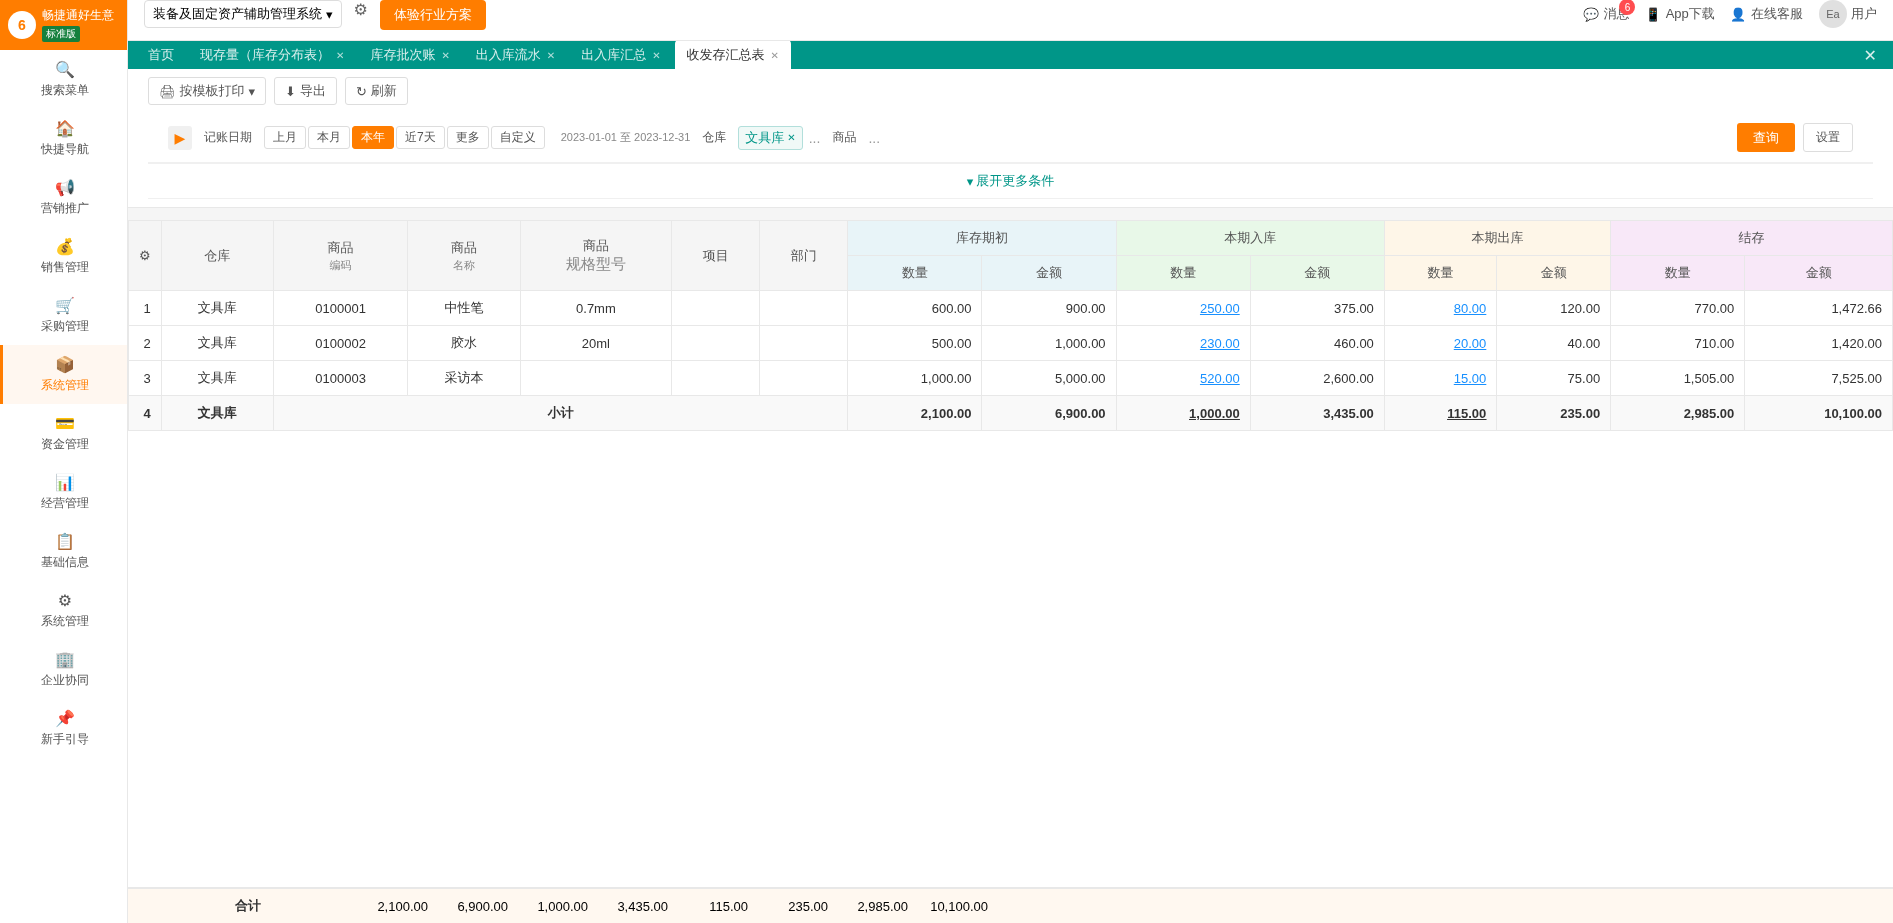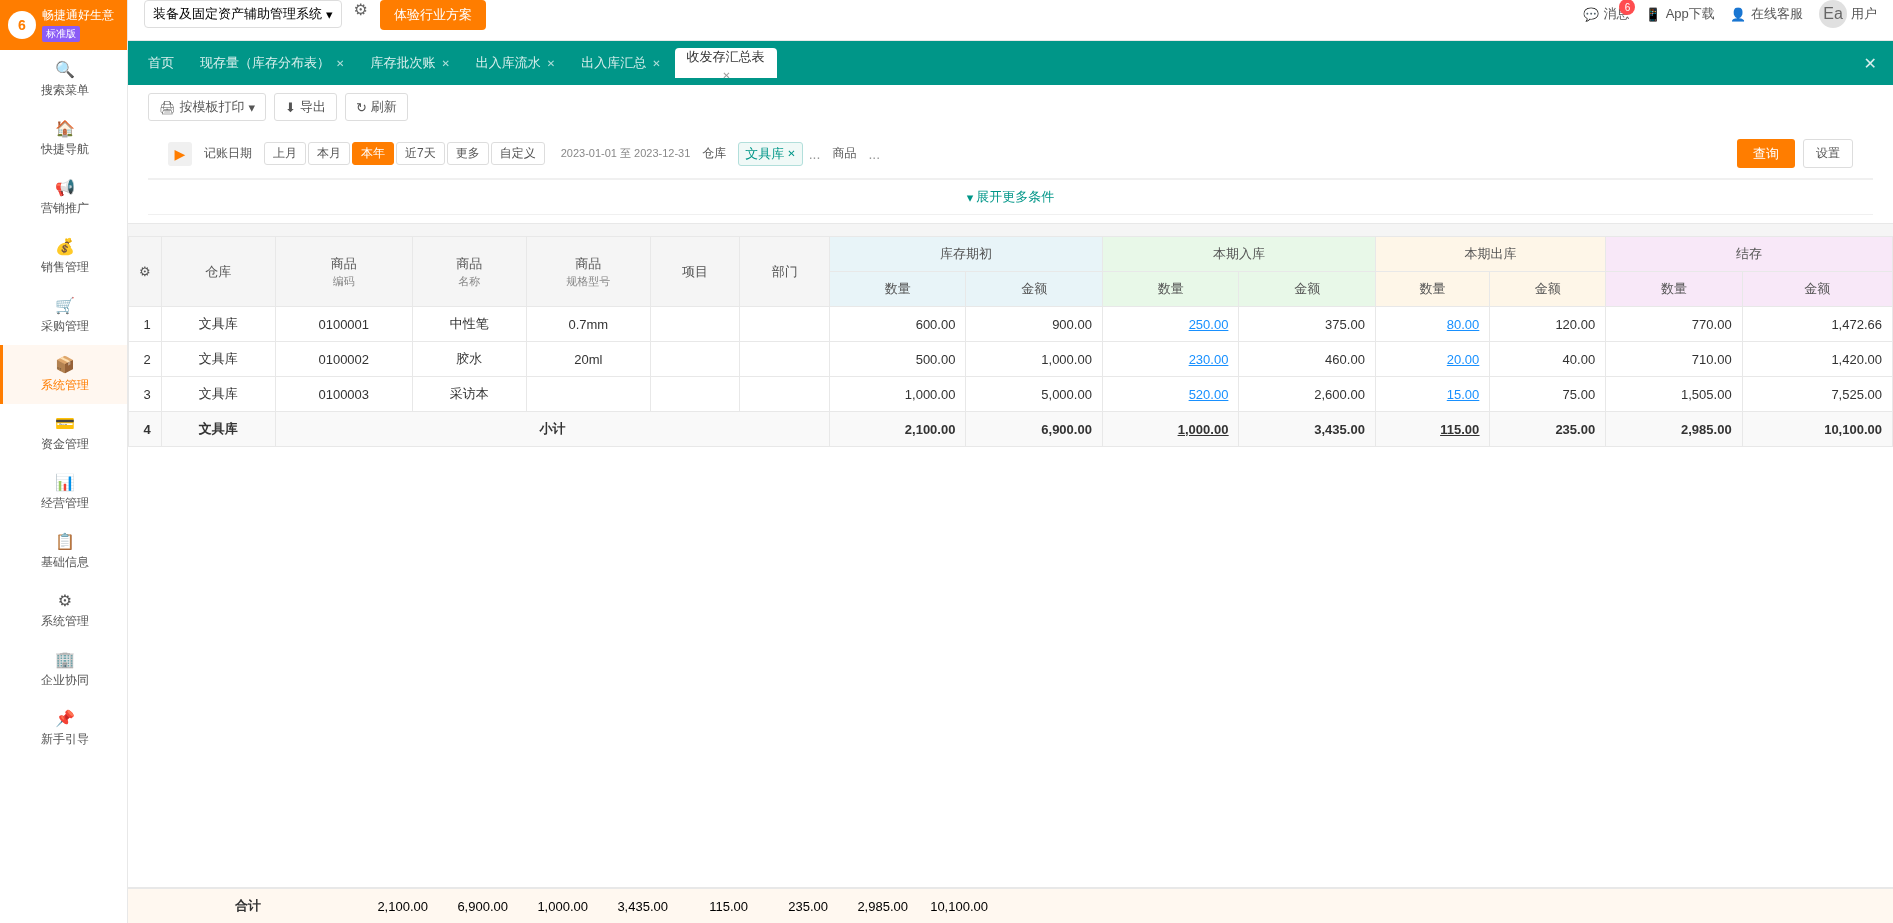--- a/index.html
+++ b/index.html
@@ -3,43 +3,43 @@
   <meta charset="utf-8">
   <style>
     * { box-sizing: border-box; margin: 0; padding: 0; font-family: 'Microsoft YaHei', Arial, sans-serif; font-size: 13px; }
     body { background: #f5f5f5; display: flex; height: 923px; overflow: hidden; }
 
     
     .sidebar { width: 128px; background: #fff; display: flex; flex-direction: column; border-right: 1px solid #e8e8e8; height: 100%; flex-shrink: 0; }
     .sidebar-logo { background: #ff7d00; color: #fff; padding: 10px 8px; display: flex; align-items: center; gap: 6px; height: 50px; }
     .sidebar-logo-icon { width: 28px; height: 28px; background: #fff; border-radius: 50%; display: flex; align-items: center; justify-content: center; color: #ff7d00; font-weight: bold; font-size: 14px; flex-shrink: 0; }
     .sidebar-logo-text { color: #fff; font-size: 12px; line-height: 1.3; }
-    .sidebar-logo-badge { background: #8b5cf6; color: #fff; font-size: 10px; padding: 1px 4px; border-radius: 2px; margin-top: 2px; display: inline-block; }
+    .sidebar-logo-badge { background: #15803d; color: #fff; font-size: 10px; padding: 1px 4px; border-radius: 2px; margin-top: 2px; display: inline-block; }
     .sidebar-item { display: flex; flex-direction: column; align-items: center; padding: 10px 4px; cursor: pointer; color: #555; border-left: 3px solid transparent; gap: 3px; }
     .sidebar-item.active { background: #fff7f0; color: #ff7d00; border-left-color: #ff7d00; }
     .sidebar-item-icon { font-size: 16px; }
     .sidebar-item-label { font-size: 12px; text-align: center; }
 
     
     .main { flex: 1; display: flex; flex-direction: column; overflow: hidden; }
 
     
     .topbar { background: #fff; height: 41px; display: flex; align-items: flex-start; padding: 0 16px; border-bottom: 1px solid #e8e8e8; gap: 12px; }
     .topbar-system-select { border: 1px solid #ddd; border-radius: 4px; padding: 4px 8px; font-size: 12px; background: #fff; display: flex; align-items: center; gap: 4px; cursor: pointer; }
     .topbar-gear { color: #666; cursor: pointer; font-size: 16px; }
     .topbar-trial-btn { background: #ff7d00; color: #fff; border: none; border-radius: 4px; padding: 6px 14px; cursor: pointer; font-size: 13px; }
     .topbar-right { display: flex; align-items: center; gap: 16px; margin-left: auto; }
     .topbar-right-item { display: flex; align-items: center; gap: 4px; color: #555; cursor: pointer; font-size: 12px; position: relative; }
     .topbar-badge { background: #ff4d4f; color: #fff; border-radius: 50%; width: 16px; height: 16px; font-size: 10px; display: flex; align-items: center; justify-content: center; position: absolute; top: -6px; right: -6px; }
-    .user-avatar { width: 28px; height: 28px; background: #e0e0e0; border-radius: 50%; display: flex; align-items: center; justify-content: center; font-size: 16px; color: #666; }
-
-    
-    .tabs { background: #009688; display: flex; align-items: center; padding: 0 8px; height: 44px; overflow: hidden; }
+    .user-avatar { width: 28px; height: 28px; background: #e0e0e0; border-radius: 50%; display: flex; align-items: center; justify-content: center; font-size: 11px; color: #666; }
+
+    
+    .tabs { background: #009688; display: flex; align-items: center; padding: 0 8px; height: 28px; overflow: hidden; }
     .tab { display: flex; align-items: center; gap: 4px; padding: 0 12px; height: 30px; border-radius: 4px 4px 0 0; cursor: pointer; font-size: 12px; color: rgba(255,255,255,0.85); white-space: nowrap; }
-    .tab.active { background: #fff; color: #333; flex-direction: column; }
+    .tab.active { background: #fff; color: #333; }
     .tab-close { font-size: 10px; color: rgba(255,255,255,0.7); margin-left: 2px; cursor: pointer; }
     .tab.active .tab-close { color: #999; }
     .tabs-close-all { margin-left: auto; color: rgba(255,255,255,0.85); cursor: pointer; font-size: 16px; padding: 0 8px; }
 
     
     .content { flex: 1; background: #f5f5f5; display: flex; flex-direction: column; overflow: hidden; padding: 0; }
 
     
     .page-header { background: #fff; padding: 12px 20px 8px; border-bottom: 1px solid #e8e8e8; }
     .page-title { font-size: 15px; color: #333; font-weight: 500; margin-bottom: 12px; }
@@ -266,21 +266,21 @@
     </div>
 
     <div class="table-area">
       <table class="data-table">
         <thead>
           <tr>
             <th rowspan="2" class="gear-cell">⚙</th>
             <th rowspan="2">仓库</th>
             <th rowspan="2">商品<br><span style="font-size:11px;color:#888">编码</span></th>
             <th rowspan="2">商品<br><span style="font-size:11px;color:#888">名称</span></th>
-            <th rowspan="2">商品<br><span style="font-size:11px;color:#888">规格型号</span></th>
+            <th rowspan="2">商品<br><span style="font-size:15px;color:#888">规格型号</span></th>
             <th rowspan="2">项目</th>
             <th rowspan="2">部门</th>
             <th colspan="2" style="background:#e8f4f8;">库存期初</th>
             <th colspan="2" style="background:#e8f8e8;">本期入库</th>
             <th colspan="2" style="background:#fef6e8;">本期出库</th>
             <th colspan="2" style="background:#f8e8f8;">结存</th>
           </tr>
           <tr>
             <th style="background:#e8f4f8;">数量</th>
             <th style="background:#e8f4f8;">金额</th>

